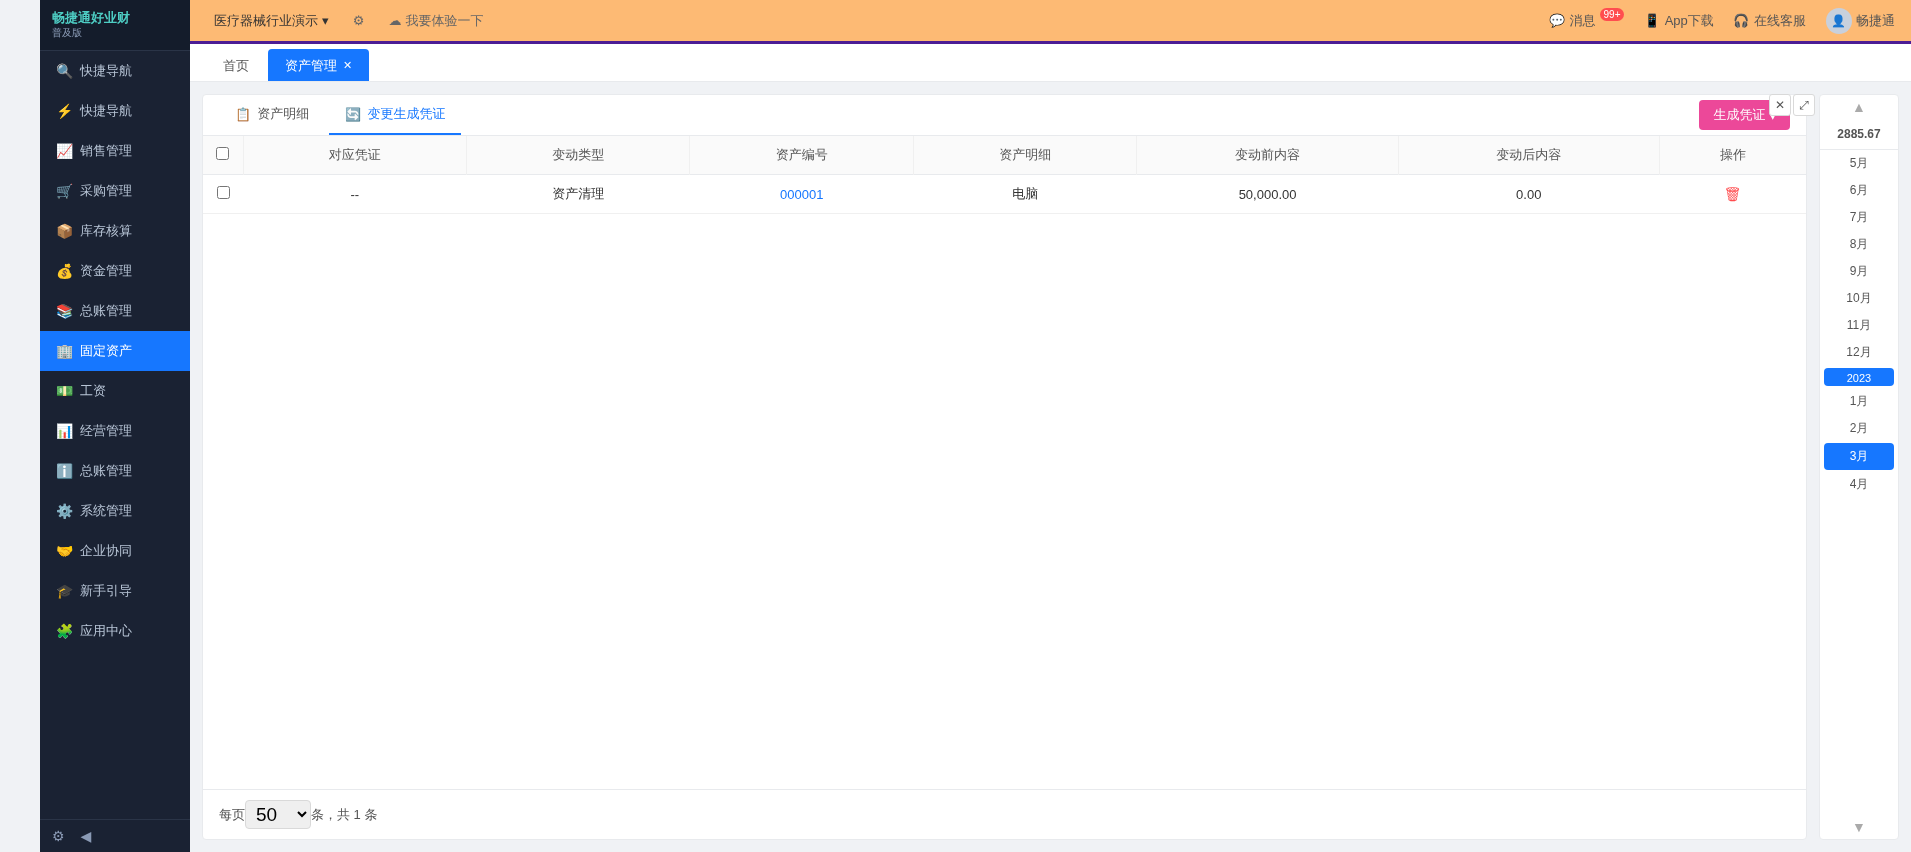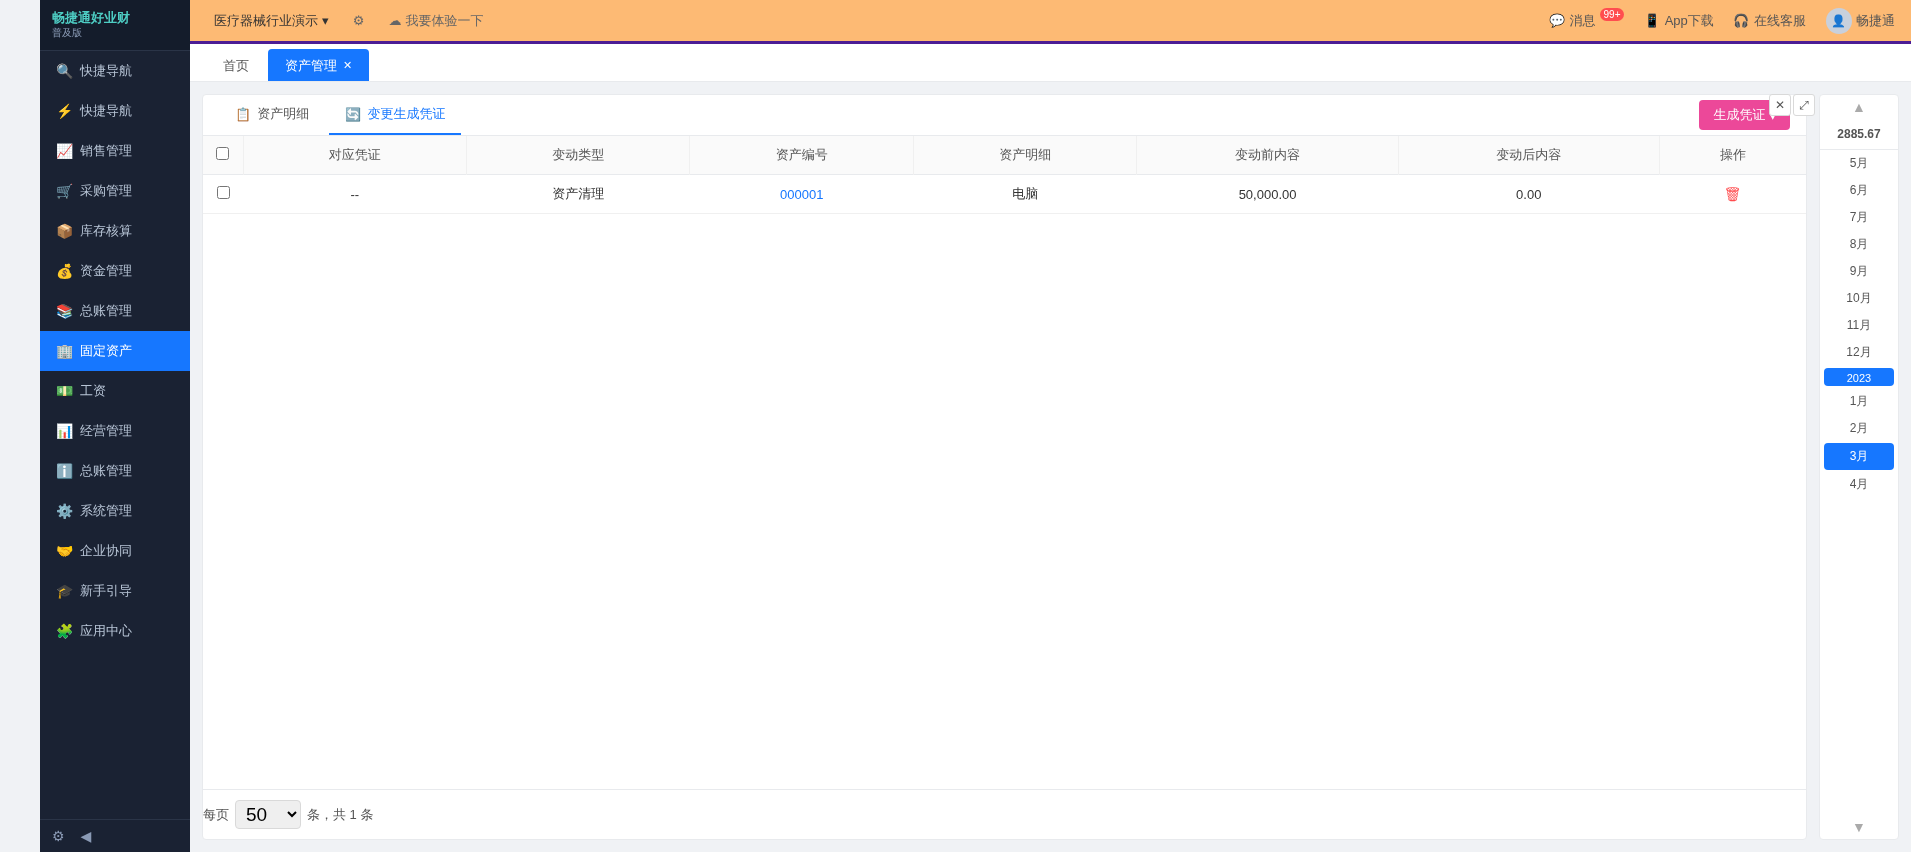--- a/index.html
+++ b/index.html
@@ -248,25 +248,25 @@
       color: #333;
     }
     .delete-icon {
       color: #ff4d4f;
       cursor: pointer;
       font-size: 14px;
     }
 
     
     #table-footer {
-      padding: 10px 0;
+      padding: 10px 16px;
       border-top: 1px solid #e8eaed;
       display: flex;
       align-items: center;
-      gap: 6px;
+      gap: 0;
       font-size: 13px;
       color: #555;
       flex-shrink: 0;
     }
     .page-size-select {
       border: 1px solid #d9d9d9;
       border-radius: 4px;
       padding: 2px 6px;
       font-size: 19px;
       cursor: pointer;

